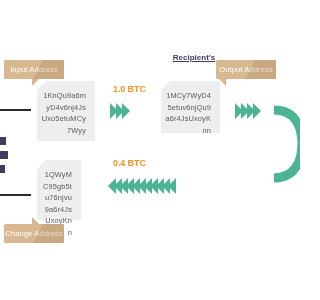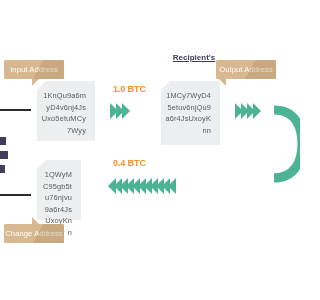--- a/index.html
+++ b/index.html
@@ -48,21 +48,21 @@
   #note-input {
     left: 37px;
     top: 81px;
     width: 58px;
     height: 60px;
   }
   #note-output {
     left: 161px;
     top: 81px;
     width: 59px;
-    height: 64px;
+    height: 52px;
   }
   #note-change {
     left: 37px;
     top: 160px;
     width: 44px;
     height: 60px;
   }
 
   
   .callout {

